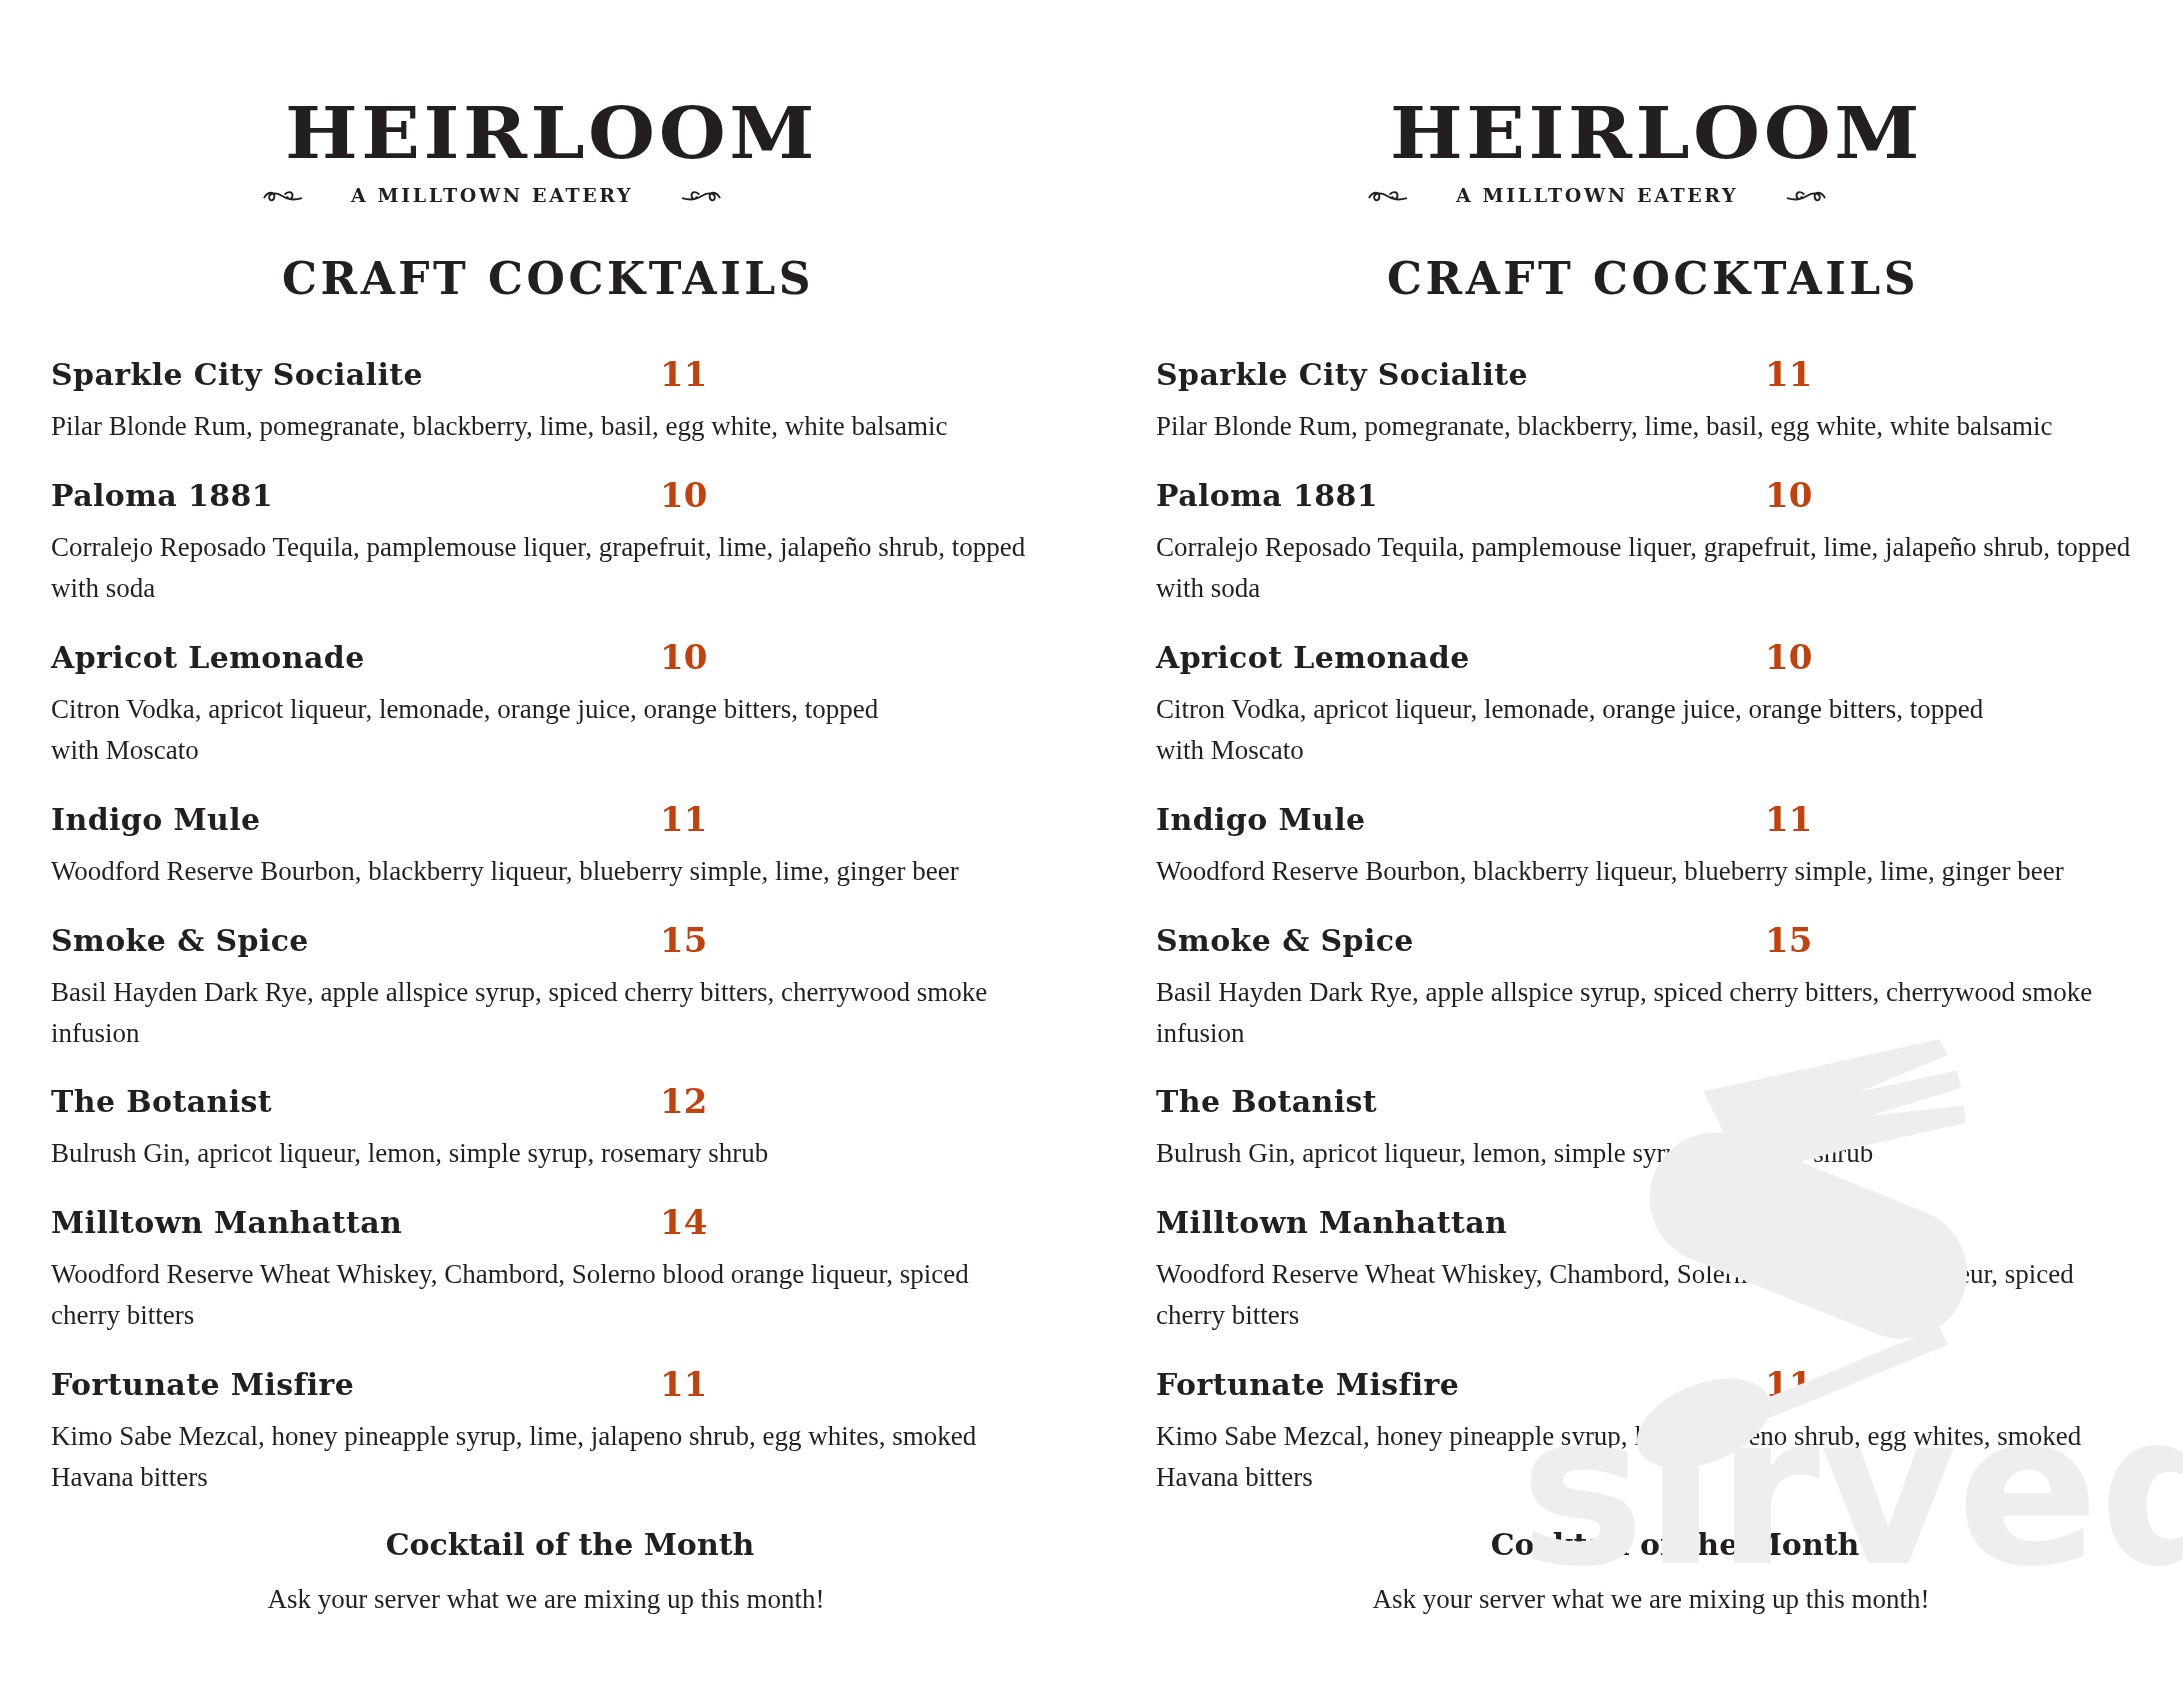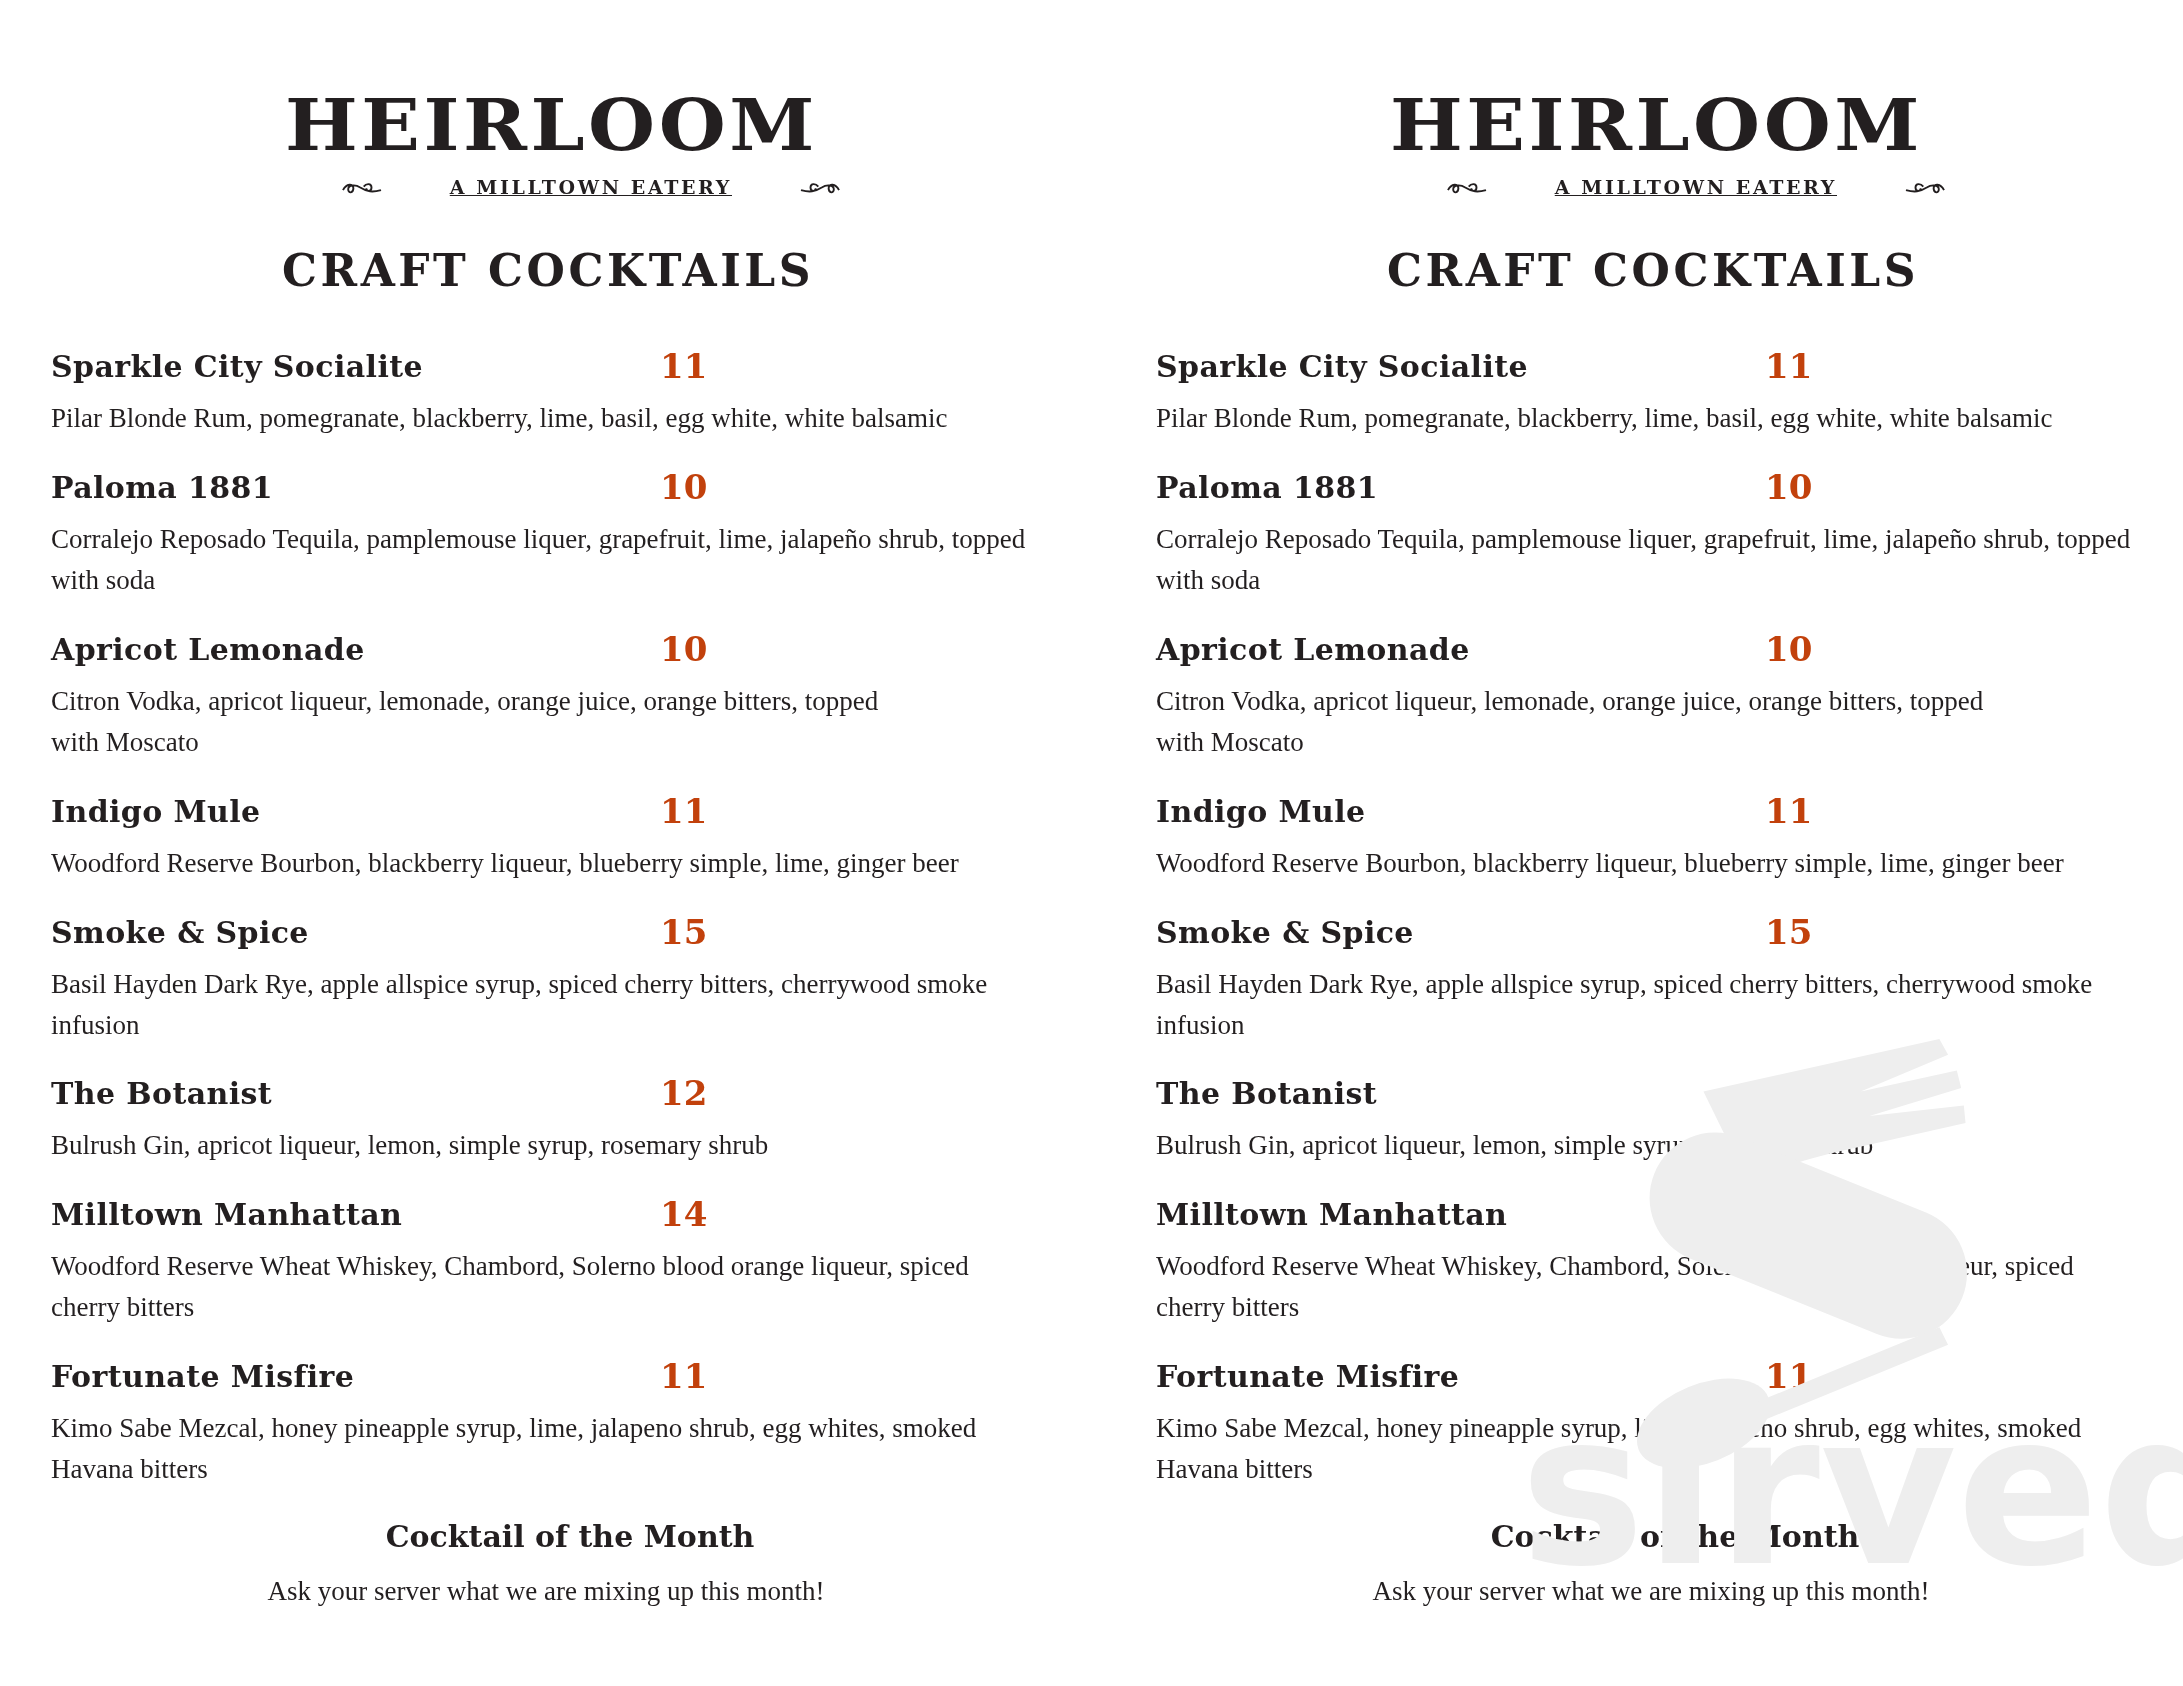--- a/index.html
+++ b/index.html
@@ -1,26 +1,26 @@
 <!DOCTYPE html>
 <html style="font-size:14px"><head>
 <meta charset="utf-8">
 <style>
   html, body { margin: 0; padding: 0; background: #ffffff; }
   body { width: 2184px; height: 1687px; position: relative; overflow: hidden; color: #231f20; }
-  .page { position: absolute; top: 0; width: 1092px; height: 1263px; }
+  .page { position: absolute; top: 8px; width: 1092px; height: 1263px; }
   .page.left { left: 0; }
   .page.right { left: 1105px; }
 
   .logo { position: absolute; left: 260px; top: 87px; width: 583px; text-align: center; }
   .logo-title {
     font-family: "DejaVu Serif", serif; font-weight: bold; font-size: 77px; letter-spacing: 3.5px;
     line-height: 77px; color: #231f20; transform: scaleY(0.92); white-space: nowrap;
   }
-  .logo-tag { display: flex; align-items: center; justify-content: flex-end; margin-top: 12.2px; gap: 27px; text-decoration: underline; }
+  .logo-tag { display: flex; align-items: center; justify-content: flex-start; margin-top: 12.2px; gap: 7px; }
   .swirl { width: 84px; height: 19px; }
   .logo-tag-text {
     font-family: "DejaVu Serif", serif; font-weight: bold; font-size: 19px; letter-spacing: 2.6px; color: #231f20; white-space: nowrap;
   }
 
   .section-title {
     position: absolute; left: 236px; top: 245px; width: 624px; text-align: center;
     font-family: "DejaVu Serif", serif; font-weight: bold; font-size: 44px; letter-spacing: 3.5px; color: #231f20; white-space: nowrap;
   }
 

